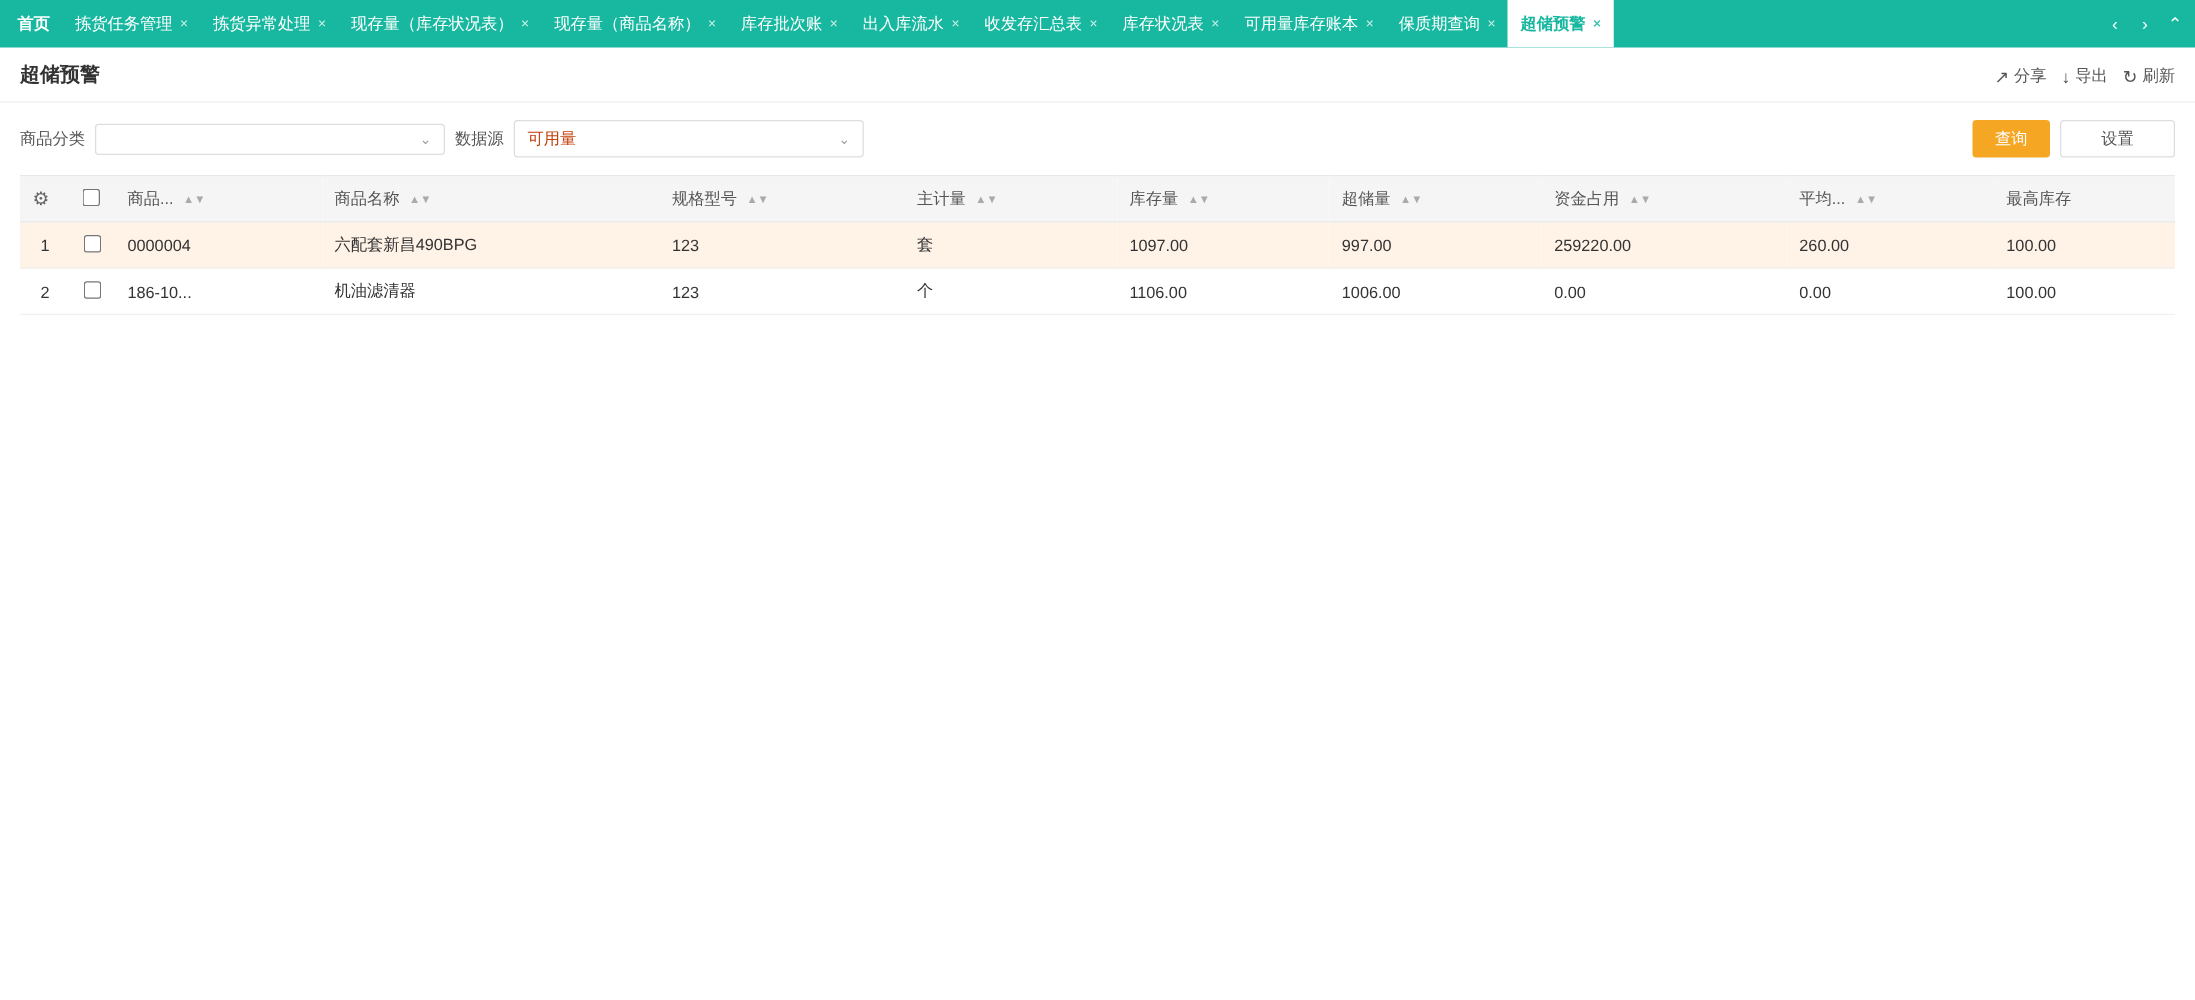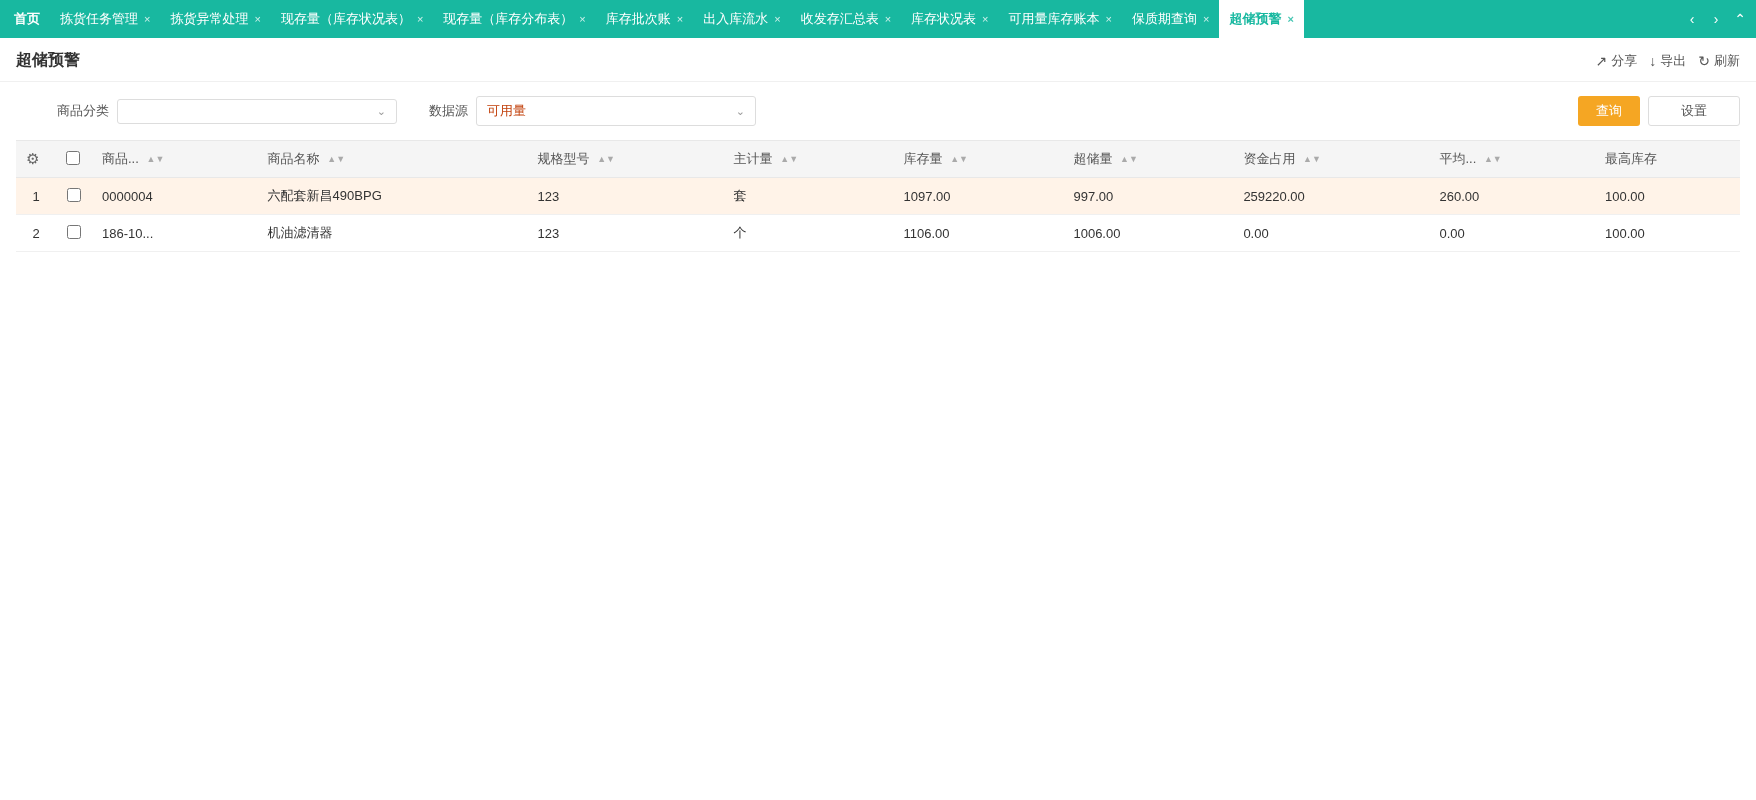--- a/index.html
+++ b/index.html
@@ -1,24 +1,23 @@
 <!DOCTYPE html>
 <html><head>
   <meta charset="utf-8">
   <style>
     * { margin: 0; padding: 0; box-sizing: border-box; }
     body { font-family: 'Microsoft YaHei', Arial, sans-serif; font-size: 13px; background: #fff; color: #333; overflow-x: hidden; }
 
     
     .top-nav {
       display: flex;
-      align-items: center;
       background: #18b8a0;
       height: 38px;
-      padding: 12px 4px;
+      padding: 0 4px;
       overflow: hidden;
     }
     .nav-item {
       display: flex;
       align-items: center;
       height: 38px;
       padding: 0 10px;
       color: #fff;
       white-space: nowrap;
       cursor: pointer;
@@ -73,23 +72,22 @@
       color: #555;
       cursor: pointer;
       font-size: 13px;
     }
 
     
     .filter-area {
       display: flex;
       align-items: center;
       padding: 14px 16px;
-      gap: 32px;
+      gap: 8px;
       flex-wrap: wrap;
-      margin-left: 41px;
     }
     .filter-group {
       display: flex;
       align-items: center;
       gap: 8px;
     }
     .filter-label {
       color: #555;
       white-space: nowrap;
       font-size: 13px;
@@ -204,21 +202,21 @@
   </div>
   <div class="nav-item">
     <span>拣货异常处理</span>
     <span class="close-x">×</span>
   </div>
   <div class="nav-item">
     <span>现存量（库存状况表）</span>
     <span class="close-x">×</span>
   </div>
   <div class="nav-item">
-    <span>现存量（库存分布表）</span>
+    <span>现存量（商品名称）</span>
     <span class="close-x">×</span>
   </div>
   <div class="nav-item">
     <span>库存批次账</span>
     <span class="close-x">×</span>
   </div>
   <div class="nav-item">
     <span>出入库流水</span>
     <span class="close-x">×</span>
   </div>

